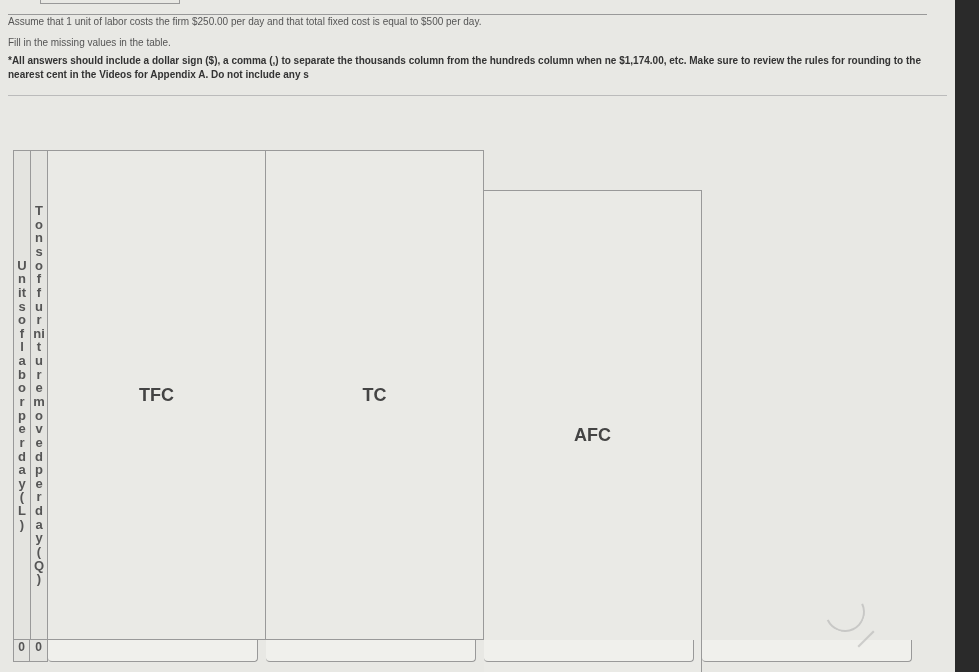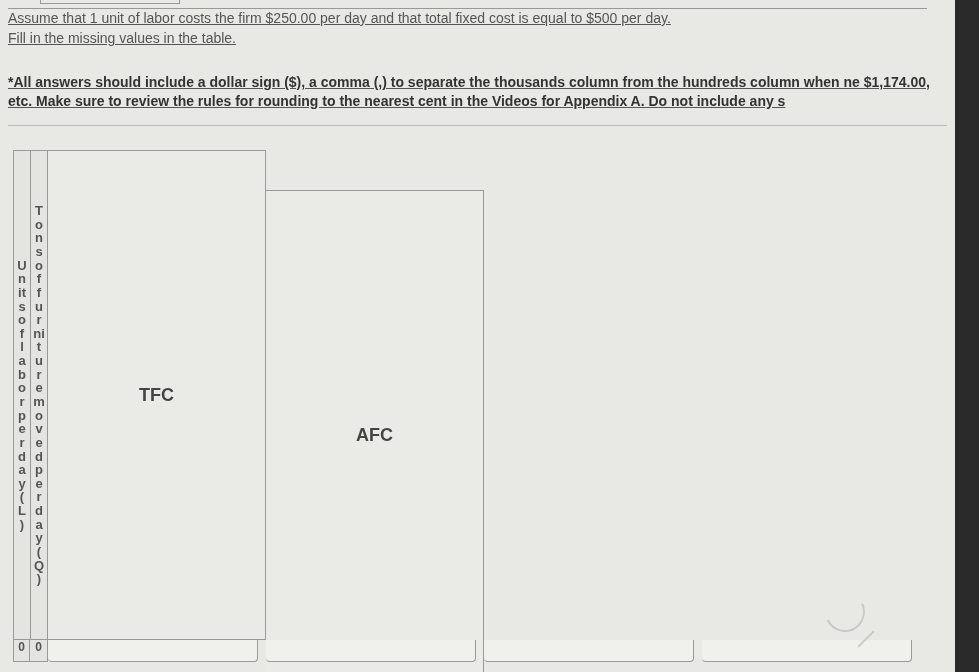--- a/index.html
+++ b/index.html
@@ -15,45 +15,44 @@
       overflow: hidden;
       position: relative;
     }
     .content-area {
       background: #e8e8e4;
       width: 955px;
       height: 672px;
       position: relative;
     }
     .instructions {
-      padding: 8px 8px 0 8px;
-      color: #555;
-      font-size: 14px;
-      text-decoration: underline;
+      padding: 14px 8px 0 8px;
+      color: #555;
+      font-size: 10px;
     }
     .line1 {
       border-top: 1px solid #999;
       padding-top: 1px;
       margin-right: 20px;
     }
     .partial-box-left {
       position: absolute;
       left: 40px;
       top: 0;
       width: 140px;
       height: 4px;
       border-left: 1px solid #999;
       border-right: 1px solid #999;
       border-bottom: 1px solid #999;
     }
     .line2 {
-      margin-top: 4px;
+      margin-top: 10px;
     }
     .line3 {
-      margin-top: 27px;
+      margin-top: 6px;
       font-weight: bold;
       color: #333;
       line-height: 1.35;
     }
     .divider {
       border-bottom: 1px solid #bbb;
       margin-top: 14px;
     }
     .table-wrap {
       position: absolute;
@@ -232,20 +231,21 @@
         <span>e</span>
         <span>r</span>
         <span>d</span>
         <span>a</span>
         <span>y</span>
         <span>(</span>
         <span>Q</span>
         <span>)</span>
     </div>
     <div class="wide-col col-tfc">TFC</div>
+    <div class="wide-col col-tc">TC</div>
     <div class="wide-col col-afc">AFC</div>
   </div>
 
   <div class="stub-row">
     <div class="stub-narrow">0</div>
     <div class="stub-narrow q">0</div>
     <div class="stub-wide" style="width:210px"></div>
     <div class="stub-gap"></div>
     <div class="stub-wide" style="width:210px"></div>
     <div class="stub-gap"></div>

